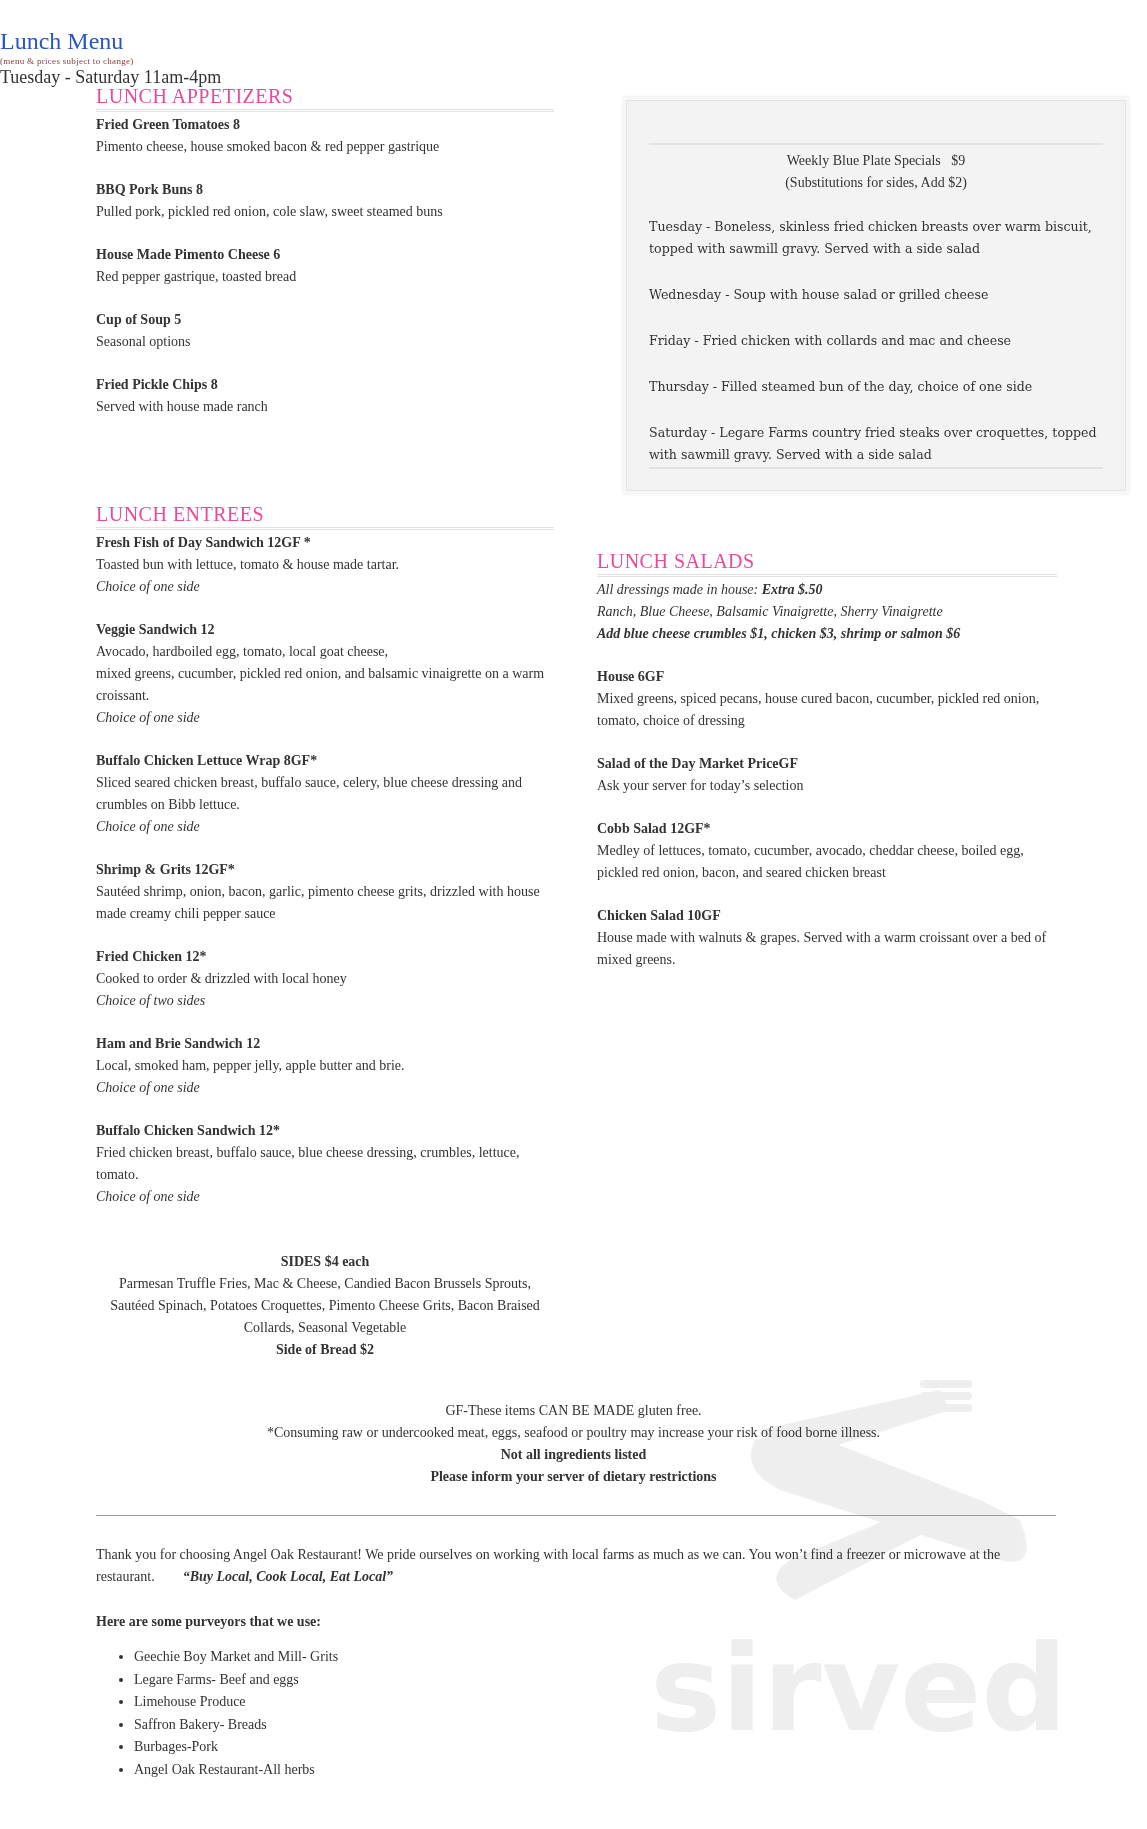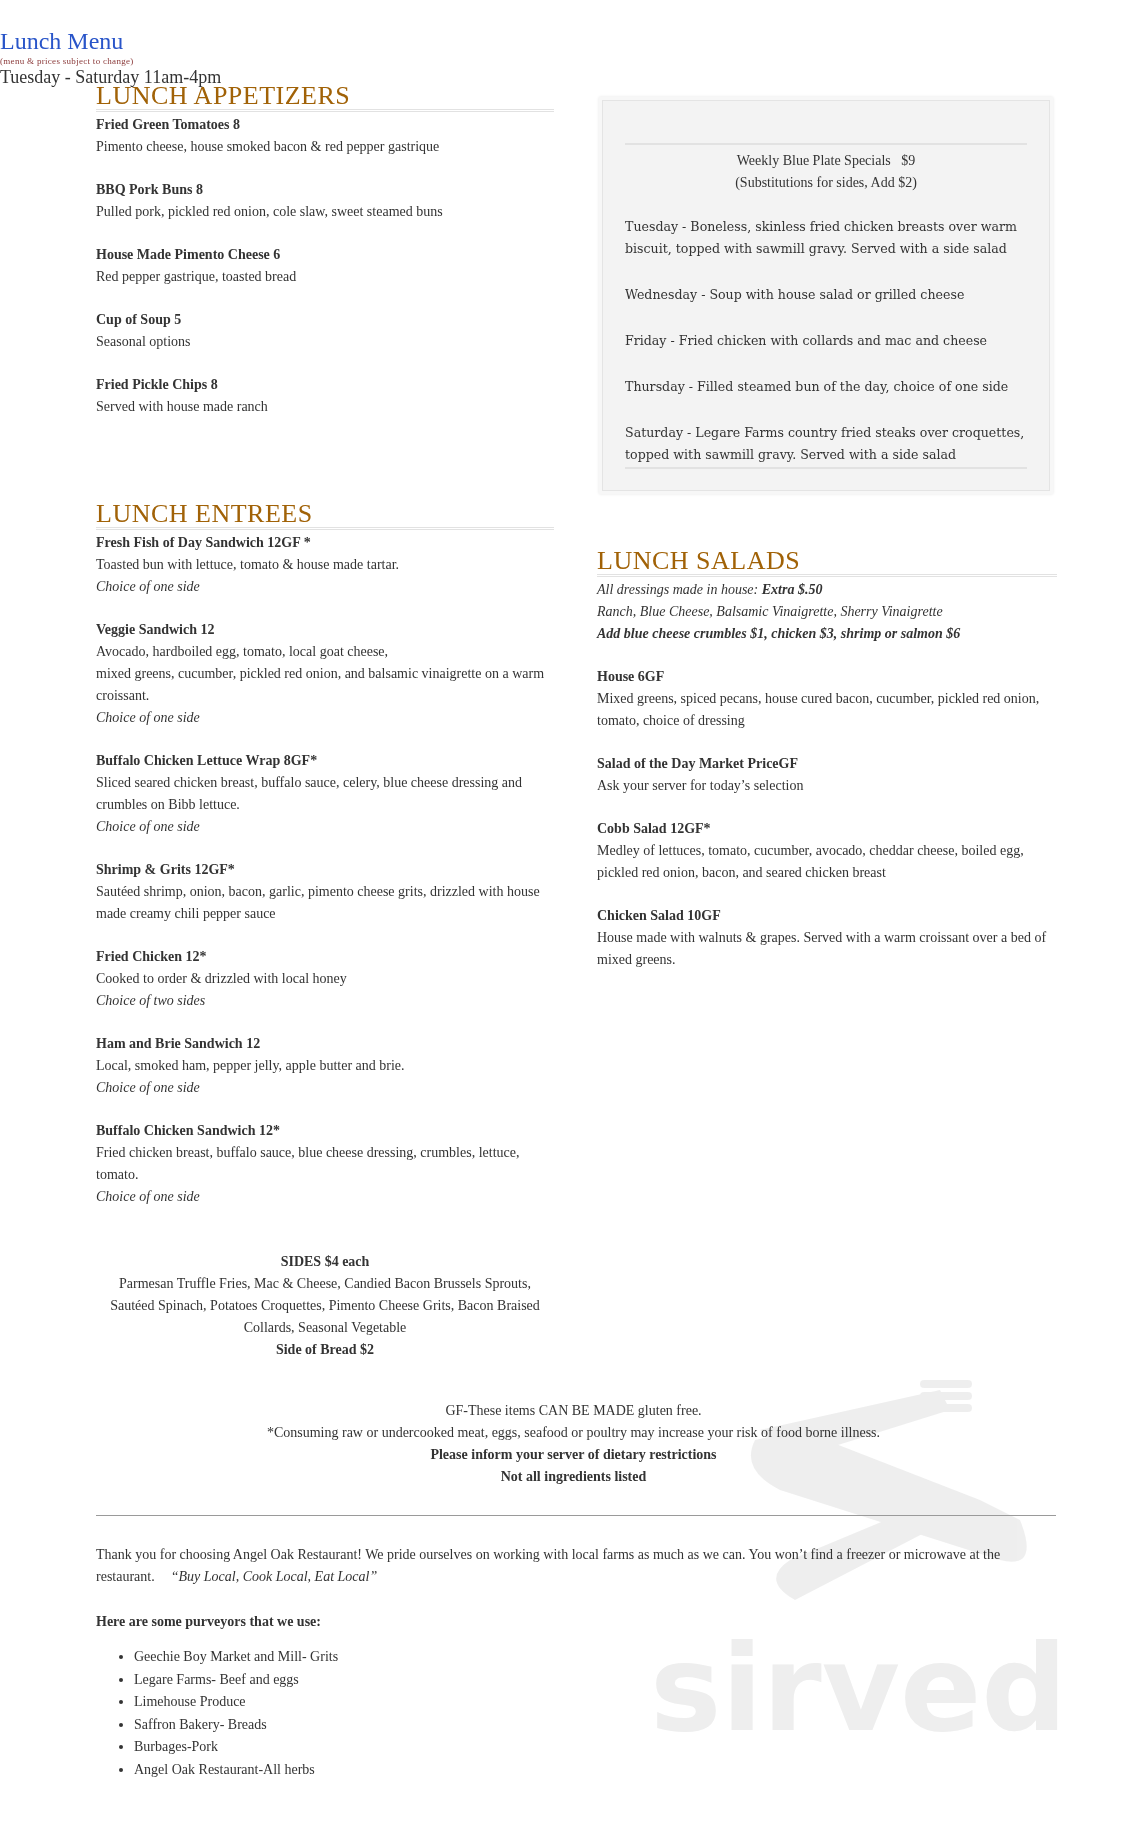--- a/index.html
+++ b/index.html
@@ -16,35 +16,35 @@
   .header { text-align: left; padding-top: 26px; }
   .title { color: #2955c9; font-size: 24px; line-height: 30px; }
   .subtitle { color: #8b3a3a; font-size: 9px; line-height: 11px; letter-spacing: 0.3px; }
   .hours { font-size: 18px; line-height: 20px; color: #333; }
 
   .col-left { position: absolute; left: 96px; width: 458px; }
   .col-right { position: absolute; left: 597px; width: 460px; }
 
   .section-heading {
     font-family: "Liberation Serif", "DejaVu Serif", serif;
-    color: #a16207;
-    font-size: 26px;
+    color: #ec4899;
+    font-size: 20px;
     letter-spacing: 0.5px;
     line-height: 24px;
     padding-bottom: 1px;
     border-bottom: 3px double #e2e2e2;
     margin-bottom: 2px;
   }
   .item { margin-bottom: 21px; }
   .item-name { font-weight: bold; }
   .item-desc { }
   .item-note { font-style: italic; }
 
   .specials-box {
-    position: absolute; left: 602px; top: 100px; width: 448px; height: 391px;
+    position: absolute; left: 626px; top: 100px; width: 500px; height: 391px;
     background: #f3f3f3;
     border: 1px solid #e4e4e4;
     box-shadow: 0 0 0 3px #f7f7f7, 0 0 3px 3px #e6e6e6;
     padding: 42px 22px 0 22px;
     font-family: "DejaVu Serif", "Liberation Serif", serif;
     font-size: 12.6px;
   }
   .specials-rule { border-top: 2px solid #e2e2e2; }
   .specials-title { text-align: center; margin-top: 5px; line-height: 22px; font-family: "Liberation Serif", serif; font-size: 14px; }
   .specials-day { margin-top: 24px; line-height: 22px; }
@@ -56,21 +56,21 @@
 
   .sides { position: absolute; left: 96px; width: 458px; top: 1251px; text-align: center; }
   .sides .bold { font-weight: bold; }
 
   .footer-notes { position: absolute; left: 0; width: 1147px; top: 1400px; text-align: center; }
   .footer-notes .bold { font-weight: bold; }
 
   .hr { position: absolute; left: 96px; width: 960px; top: 1515px; border-top: 1px solid #9a9a9a; }
 
   .thanks { position: absolute; left: 96px; width: 960px; top: 1544px; }
-  .thanks .quote { font-style: italic; margin-left: 16px; }
+  .thanks .quote { font-style: italic; margin-left: 28px; font-weight: bold; }
   .purveyors-title { position: absolute; left: 96px; top: 1611px; font-weight: bold; }
   .purveyors { position: absolute; left: 134px; top: 1646px; list-style: disc; }
   .purveyors li { line-height: 22.5px; margin-left: 0; }
 
   .watermark { position: absolute; left: 620px; top: 1330px; width: 460px; height: 420px; pointer-events: none; }
 </style>
 </head>
 <body>
 
 <div class="header">
@@ -195,22 +195,22 @@
 
 <div class="sides">
   <div class="bold">SIDES $4 each</div>
   <div>Parmesan Truffle Fries, Mac &amp; Cheese, Candied Bacon Brussels Sprouts, Sautéed Spinach, Potatoes Croquettes, Pimento Cheese Grits, Bacon Braised Collards, Seasonal Vegetable</div>
   <div class="bold">Side of Bread $2</div>
 </div>
 
 <div class="footer-notes">
   <div>GF-These items CAN BE MADE gluten free.</div>
   <div>*Consuming raw or undercooked meat, eggs, seafood or poultry may increase your risk of food borne illness.</div>
+  <div class="bold">Not all ingredients listed</div>
   <div class="bold">Please inform your server of dietary restrictions</div>
-  <div class="bold">Not all ingredients listed</div>
 </div>
 
 <div class="hr"></div>
 
 <div class="thanks">
   <span>Thank you for choosing Angel Oak Restaurant! We pride ourselves on working with local farms as much as we can. You won’t find a freezer or microwave at the restaurant.</span><span class="quote">“Buy Local, Cook Local, Eat Local”</span>
 </div>
 
 <div class="purveyors-title">Here are some purveyors that we use:</div>
 <ul class="purveyors">

